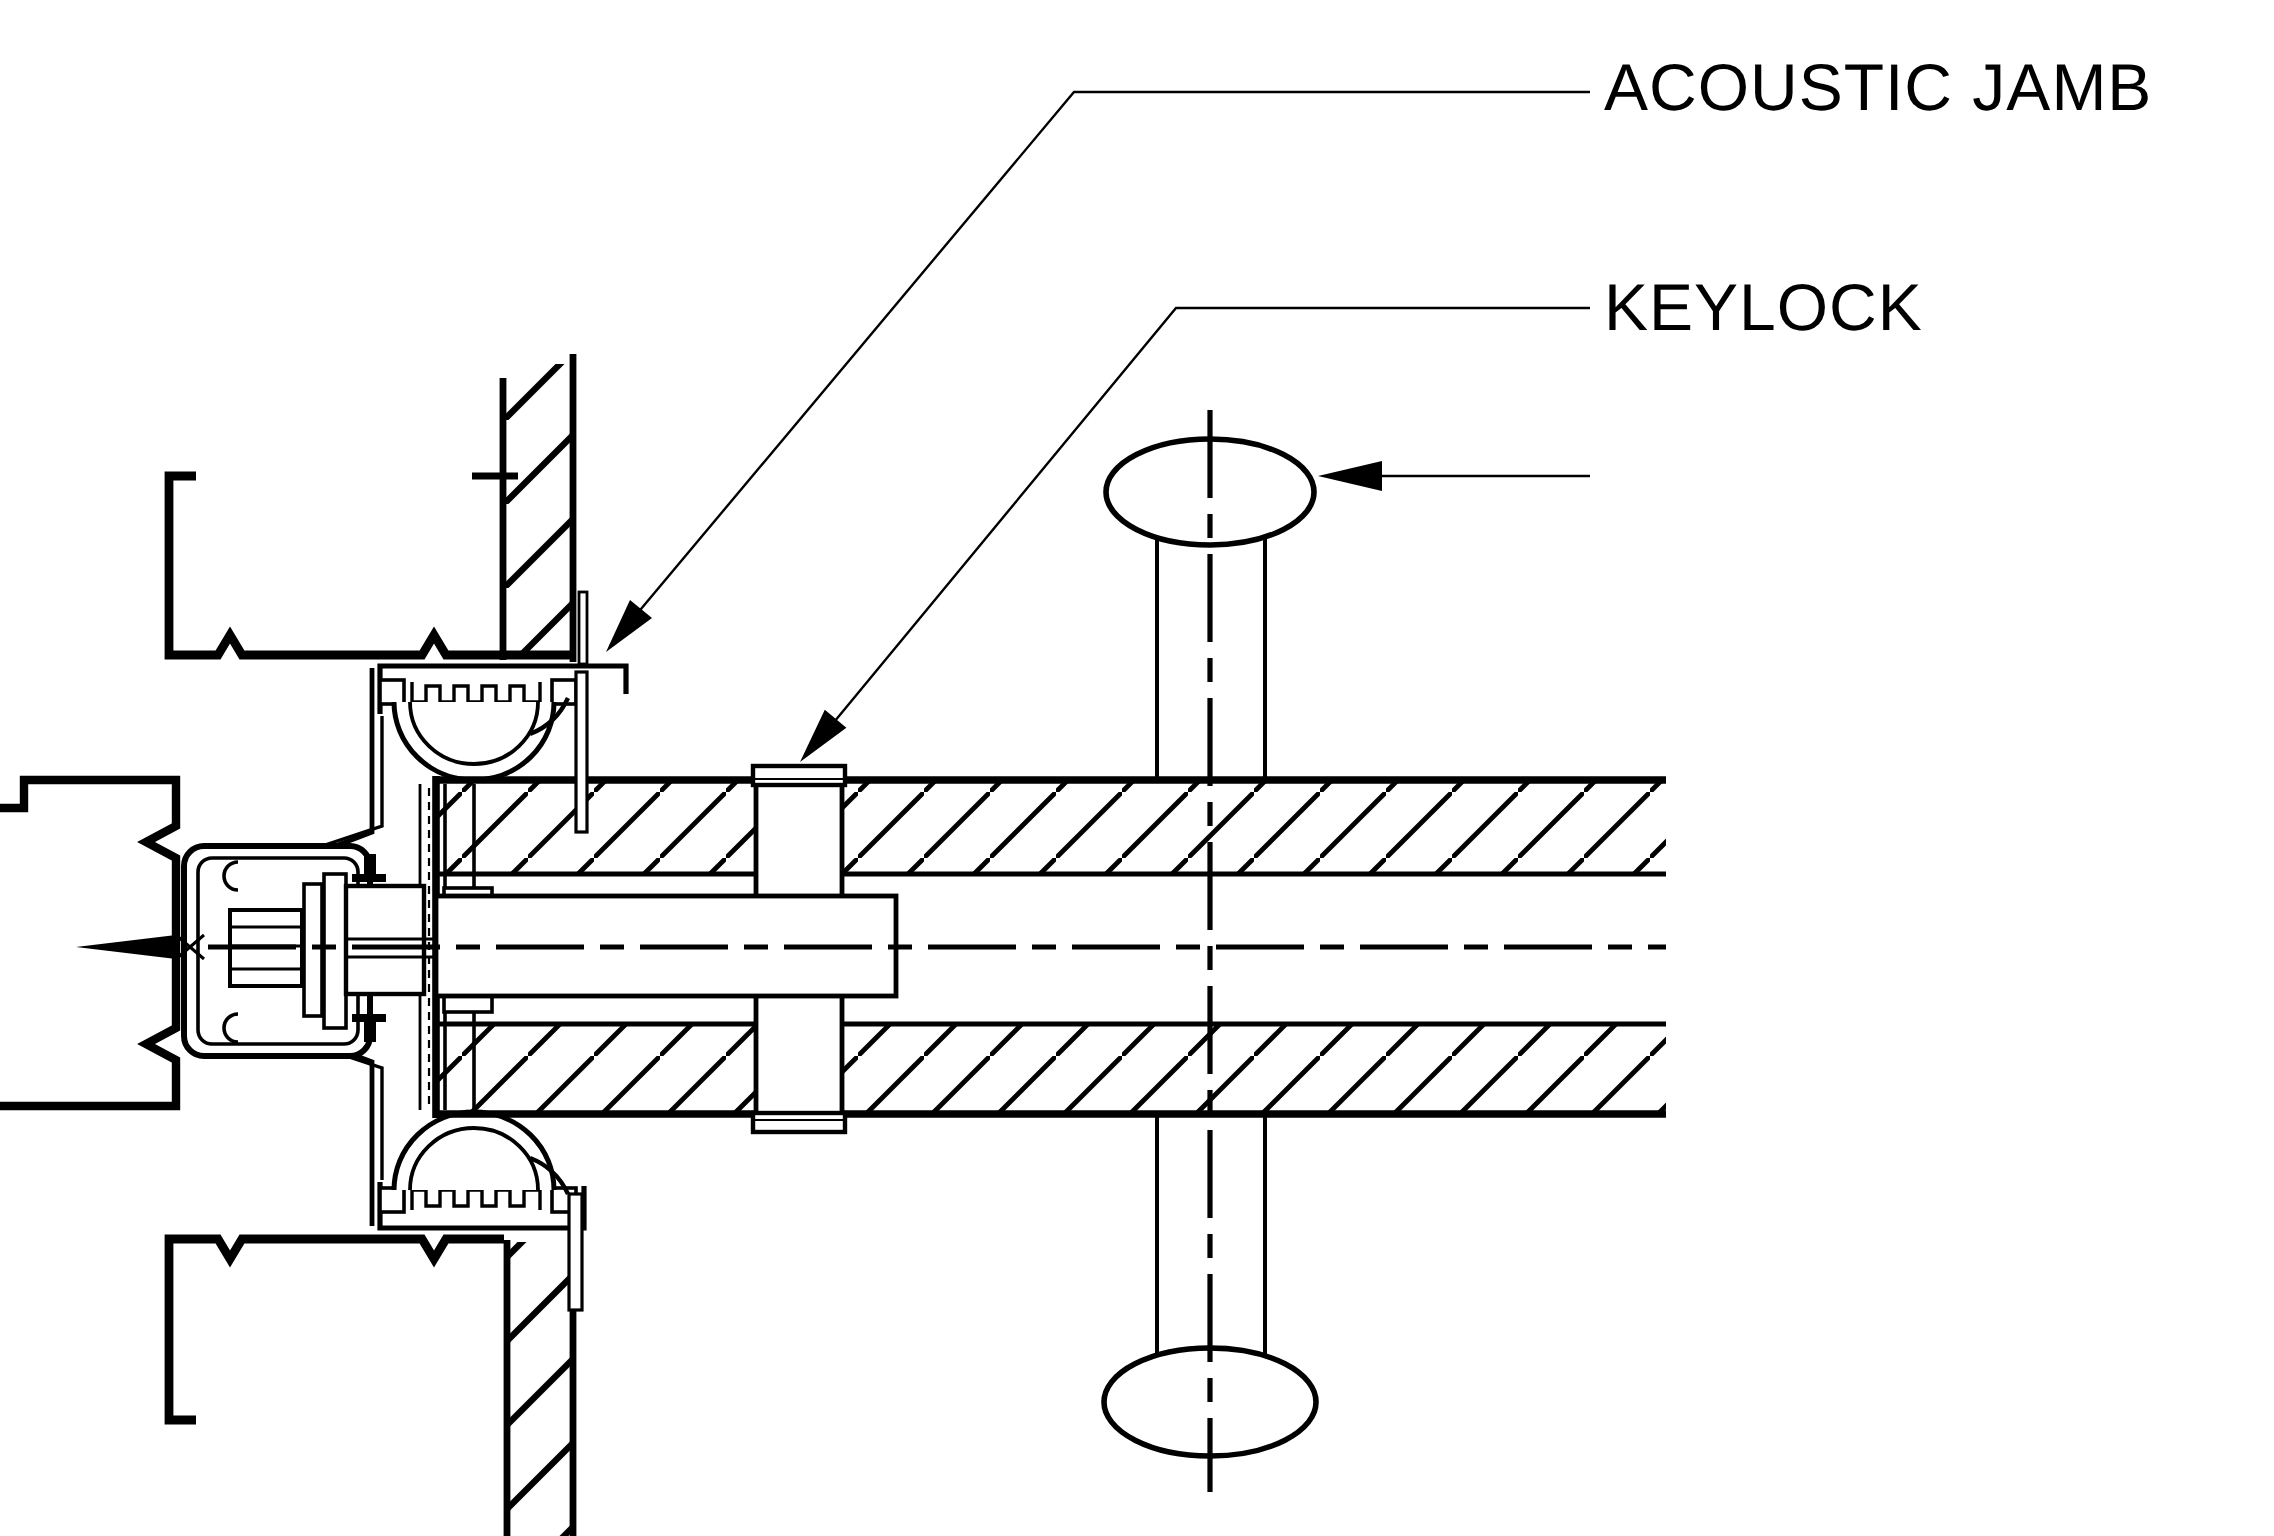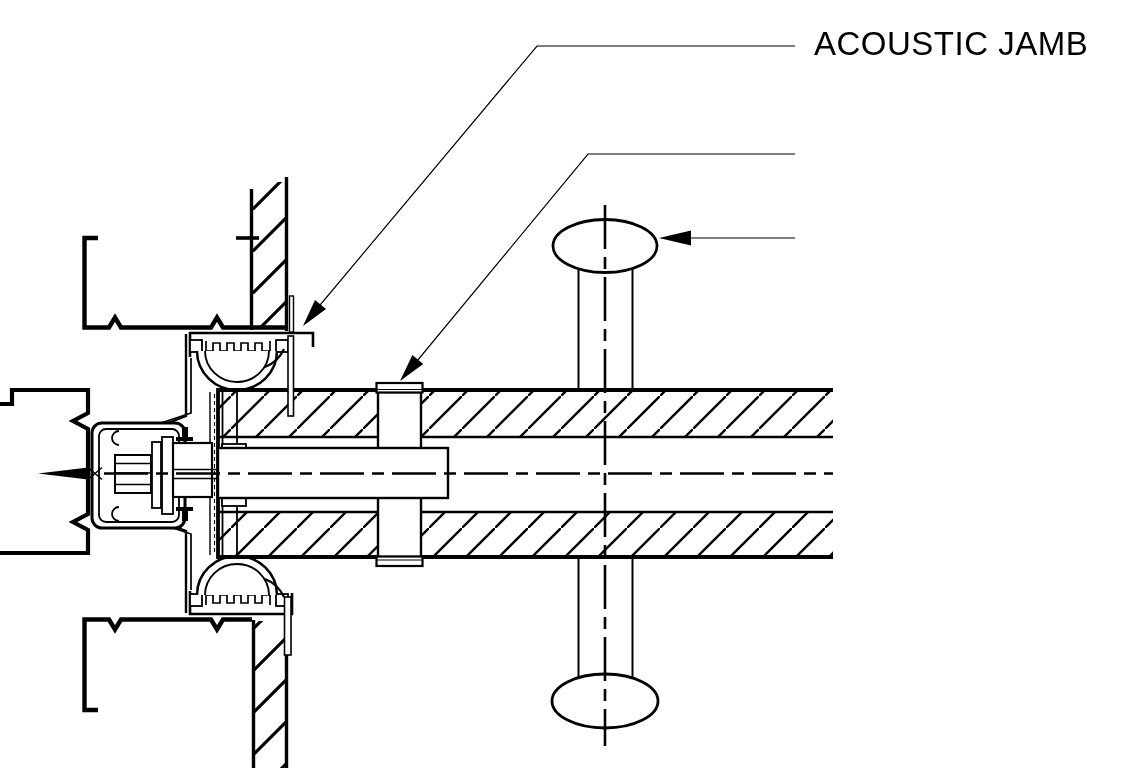--- a/index.html
+++ b/index.html
@@ -6,21 +6,20 @@
   .canvas{position:relative;width:1137px;height:768px;background:#ffffff;overflow:hidden;}
   .canvas svg{display:block;position:absolute;left:0;top:0;}
   .callout-label{
     position:absolute;
     font-family:"Liberation Sans", sans-serif;
     font-size:33px;
     line-height:1.0;
     color:#000000;
     letter-spacing:0.5px;
     white-space:nowrap;
-    margin-left:12px;
   }
   .lbl-aj{left:802px;top:27px;}
   .lbl-kl{left:802px;top:137px;}
   .lbl-dh{left:802px;top:220px;}
 </style>
 </head>
 <body>
 
 <div class="canvas">
 
@@ -151,14 +150,15 @@
     <polyline points="795,154 588,154 403,378" fill="none" stroke="#000" stroke-width="1.2"></polyline>
     <polygon points="400,381 423.2,363.9 412.4,354.9" fill="#000000"></polygon>
   </g>
   <g>
     <line x1="688" y1="238" x2="795" y2="238" stroke="#000" stroke-width="1.2"></line>
     <polygon points="659,238 691,230.5 691,245.5" fill="#000000"></polygon>
   </g>
 </svg>
 
   <div class="callout-label lbl-aj">ACOUSTIC JAMB</div>
+  <div class="callout-label lbl-kl">KEYLOCK</div>
 
 </div>
 
 </body></html>

